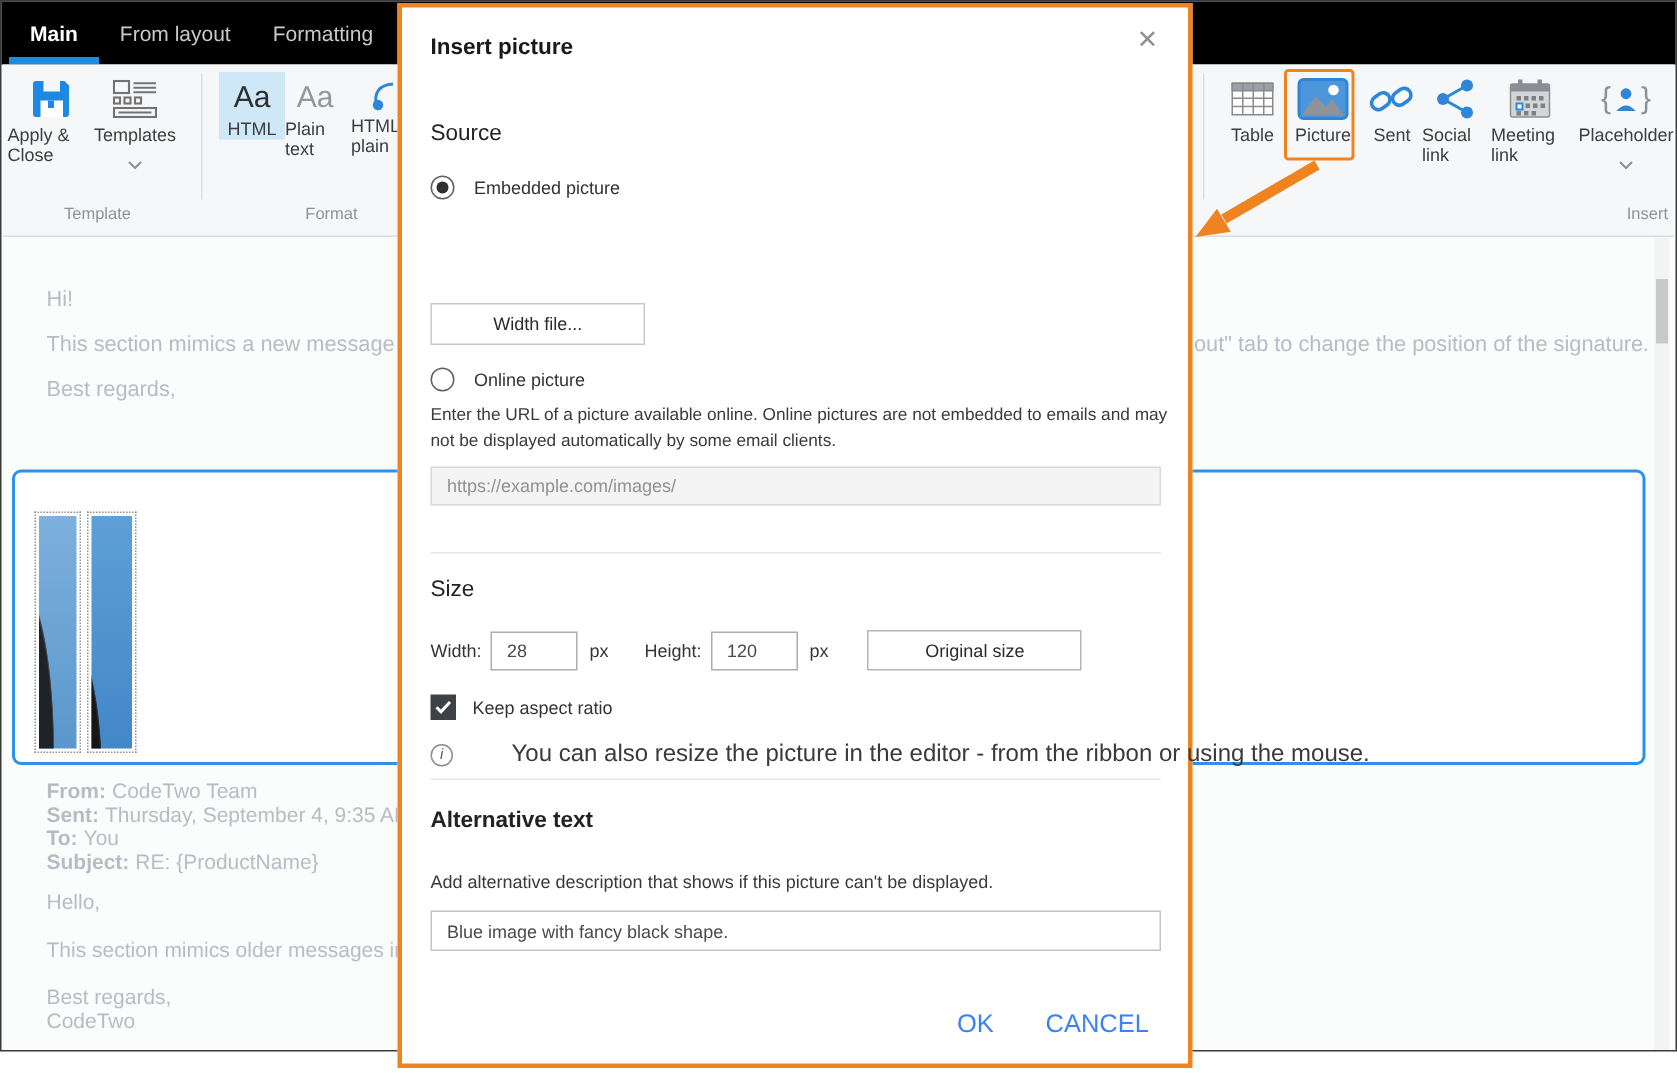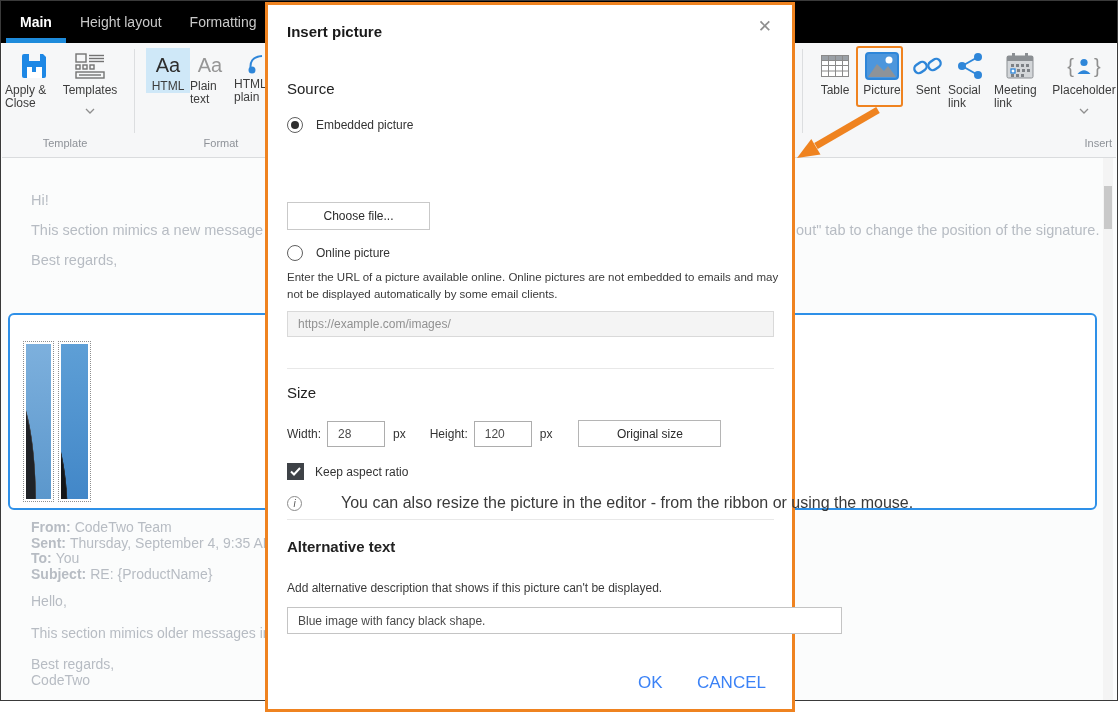--- a/index.html
+++ b/index.html
@@ -77,21 +77,21 @@
 <div class="stage">
 
   <div class="window">
 
     <div class="tabbar">
       <div class="tab active">
         <span>Main</span>
         <span class="underline"></span>
       </div>
       <div class="tab">
-        <span>Height layout</span>
+        <span>From layout</span>
       </div>
       <div class="tab">
         <span>Formatting</span>
       </div>
     </div>
 
     <div class="ribbon">
 
       <div class="rbtn" style="left:57px;width:62px">
         <span class="ric">
@@ -293,21 +293,21 @@
     <div class="abs dclose" style="right:20px;top:13px">✕</div>
 
     <div class="abs dhead" style="left:19px;top:75px">Source</div>
 
     <div class="abs rrow" style="left:19px;top:112px">
       <span class="radio on"></span>
       <span class="rtext">Embedded picture</span>
     </div>
 
 
-    <button class="abs dbtn" style="left:19px;top:197px;width:143px;height:28px;border-color:#c9c9c9">Choose file...</button>
+    <button class="abs dbtn" style="left:19px;top:197px;width:143px;height:28px;border-color:#c9c9c9">Width file...</button>
 
     <div class="abs rrow" style="left:19px;top:240px">
       <span class="radio"></span>
       <span class="rtext">Online picture</span>
     </div>
 
     <div class="abs para" style="left:19px;top:264px">Enter the URL of a picture available online. Online pictures are not embedded to emails and may not be displayed automatically by some email clients.</div>
 
     <input class="abs dinput gray" style="left: 19px; top: 306px; width: 487px; height: 26px;" placeholder="https://example.com/images/">
 
@@ -338,21 +338,21 @@
       <span class="iico">i</span>
       <span class="itext">You can also resize the picture in the editor - from the ribbon or using the mouse.</span>
     </div>
 
     <div class="abs ddiv" style="left:19px;top:514px"></div>
 
     <div class="abs dhead b" style="left:19px;top:533px">Alternative text</div>
 
     <div class="abs para" style="left:19px;top:575px;font-size:12px">Add alternative description that shows if this picture can't be displayed.</div>
 
-    <input class="abs dinput" style="left: 19px; top: 602px; width: 555px; height: 27px; border-color: rgb(196, 196, 196);" value="Blue image with fancy black shape.">
+    <input class="abs dinput" style="left: 19px; top: 602px; width: 487px; height: 27px; border-color: rgb(196, 196, 196);" value="Blue image with fancy black shape.">
 
     <span class="abs dlink" style="left:370px;top:668px">OK</span>
     <span class="abs dlink" style="left:429px;top:668px">CANCEL</span>
   </div>
 
   <svg class="arrow" width="120" height="70">
     <line x1="98" y1="10" x2="36" y2="46" stroke="#EF8320" stroke-width="7"></line>
     <polygon points="17,58 31.3,39.1 40.5,54.5" fill="#EF8320"></polygon>
   </svg>
 

